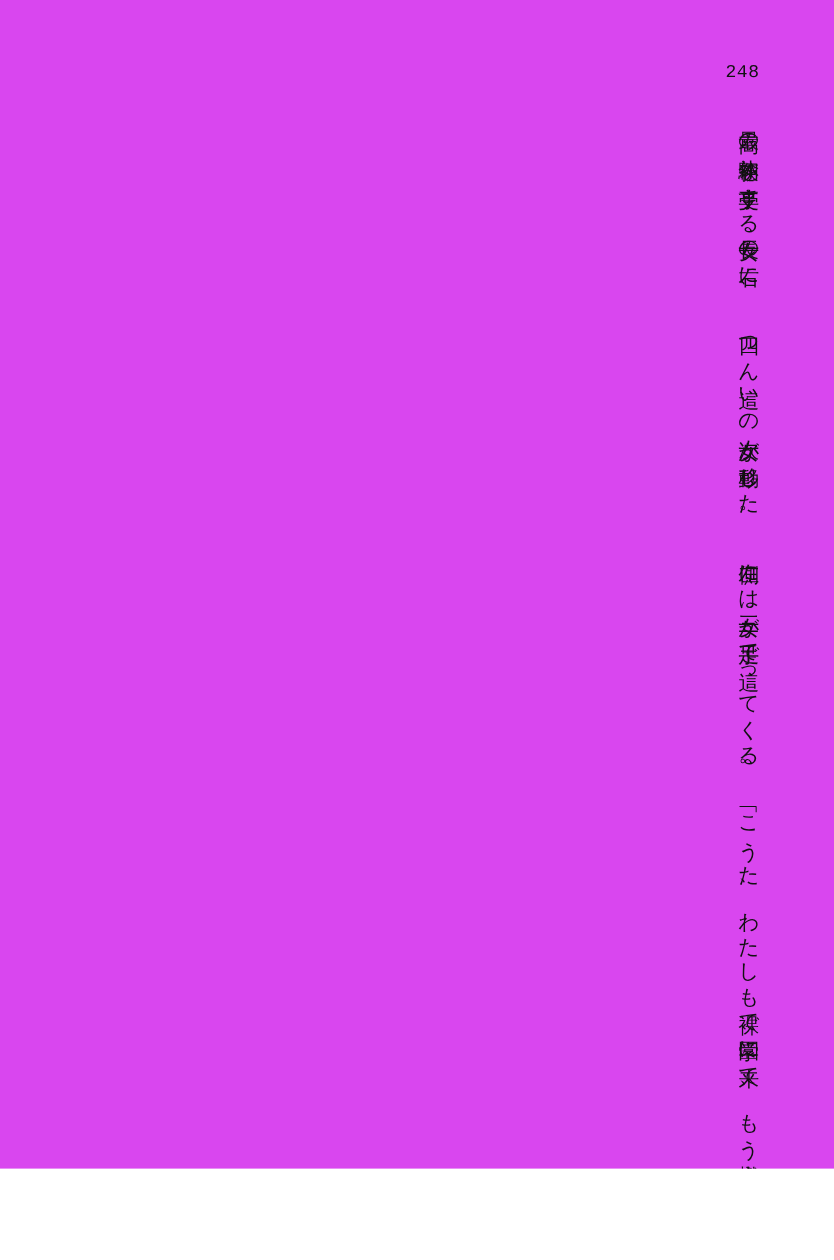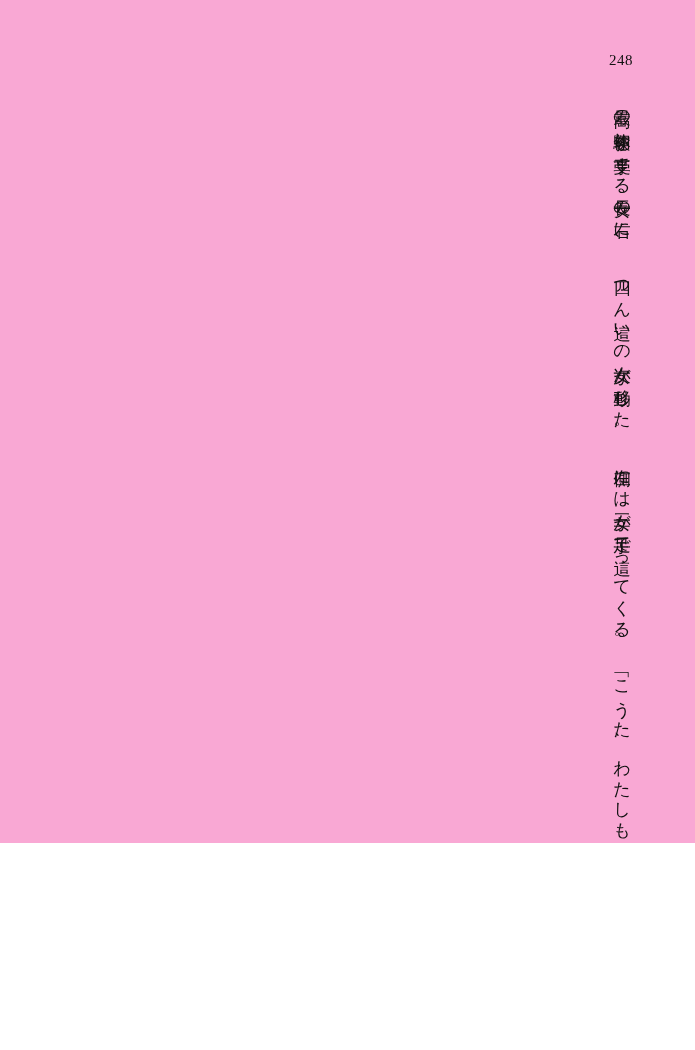--- a/index.html
+++ b/index.html
@@ -3,24 +3,24 @@
 <meta charset="utf-8">
 <style>
   html, body {
     margin: 0;
     padding: 0;
     background: #ffffff;
   }
   .page {
     position: relative;
     width: 695px;
-    height: 843px;
-    background: #f9a8d4;
+    height: 974px;
+    background: #d946ef;
     overflow: hidden;
-    font-family: Liberation Serif, serif;
+    font-family: Liberation Mono, monospace;
     color: #111111;
   }
   .page-number {
     position: absolute;
     top: 52px;
     right: 62px;
     font-size: 15px;
     letter-spacing: 0.5px;
     color: #111111;
   }

